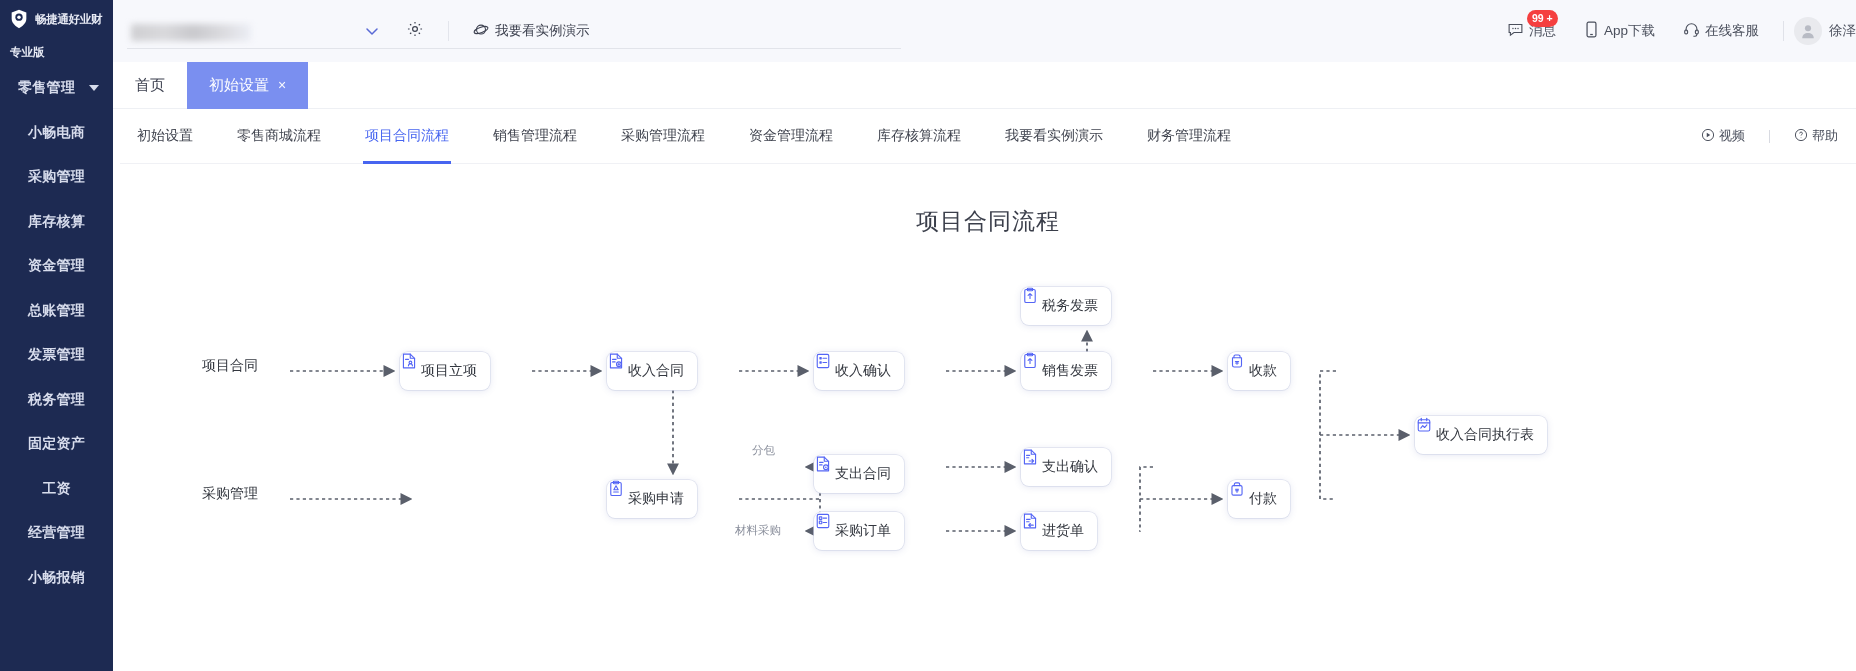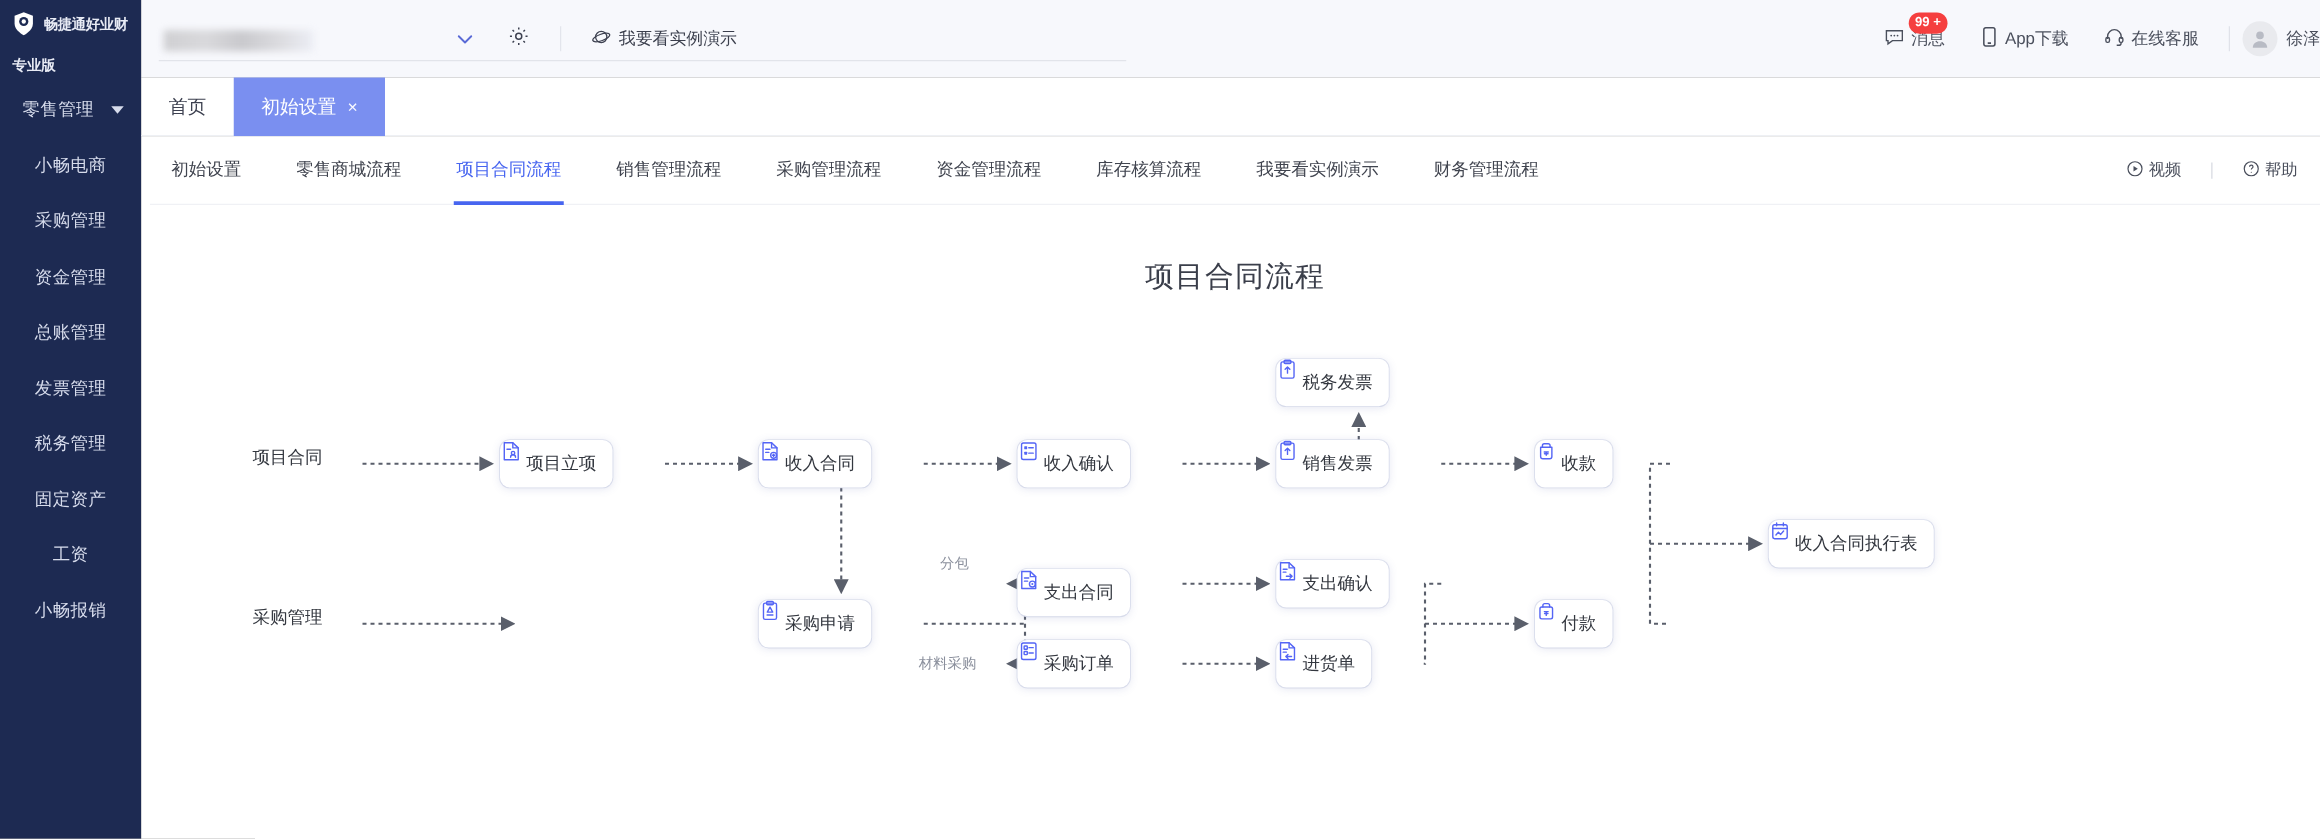--- a/index.html
+++ b/index.html
@@ -26,20 +26,21 @@
     font-weight:600;
   }
   .logo-sub {
     font-size:11.5px; color:#e8ebf5; font-weight:600; margin-top:15px; margin-left:2px;
   }
   .nav { margin-top:4px; }
   .nav-item {
     height:44.5px; display:flex; align-items:center; justify-content:center;
     font-size:14px; color:#d7dcec; letter-spacing:0.3px; cursor:pointer;
     position:relative;
+    font-weight:bold;
   }
   .nav-item .caret {
     position:absolute; right:14px; top:50%; transform:translateY(-50%);
     width:0;height:0;border-left:5px solid transparent;border-right:5px solid transparent;
     border-top:6px solid #d7dcec;
   }
   .nav-item.has-caret { padding-right:14px; justify-content:flex-start; padding-left:18px;}
 
   
   #header {
@@ -168,36 +169,42 @@
           <span>零售管理</span>
           <span class="caret"></span>
         </div>
         <div class="nav-item">
           <span>小畅电商</span>
         </div>
         <div class="nav-item">
           <span>采购管理</span>
         </div>
         <div class="nav-item">
+          <span>库存核算</span>
+        </div>
+        <div class="nav-item">
           <span>资金管理</span>
         </div>
         <div class="nav-item">
           <span>总账管理</span>
         </div>
         <div class="nav-item">
           <span>发票管理</span>
         </div>
         <div class="nav-item">
           <span>税务管理</span>
         </div>
         <div class="nav-item">
           <span>固定资产</span>
         </div>
         <div class="nav-item">
           <span>工资</span>
+        </div>
+        <div class="nav-item">
+          <span>经营管理</span>
         </div>
         <div class="nav-item">
           <span>小畅报销</span>
         </div>
       </div>
   </div>
 
   <div id="header">
     <div class="company-field">
       <div class="blur-name"></div>

